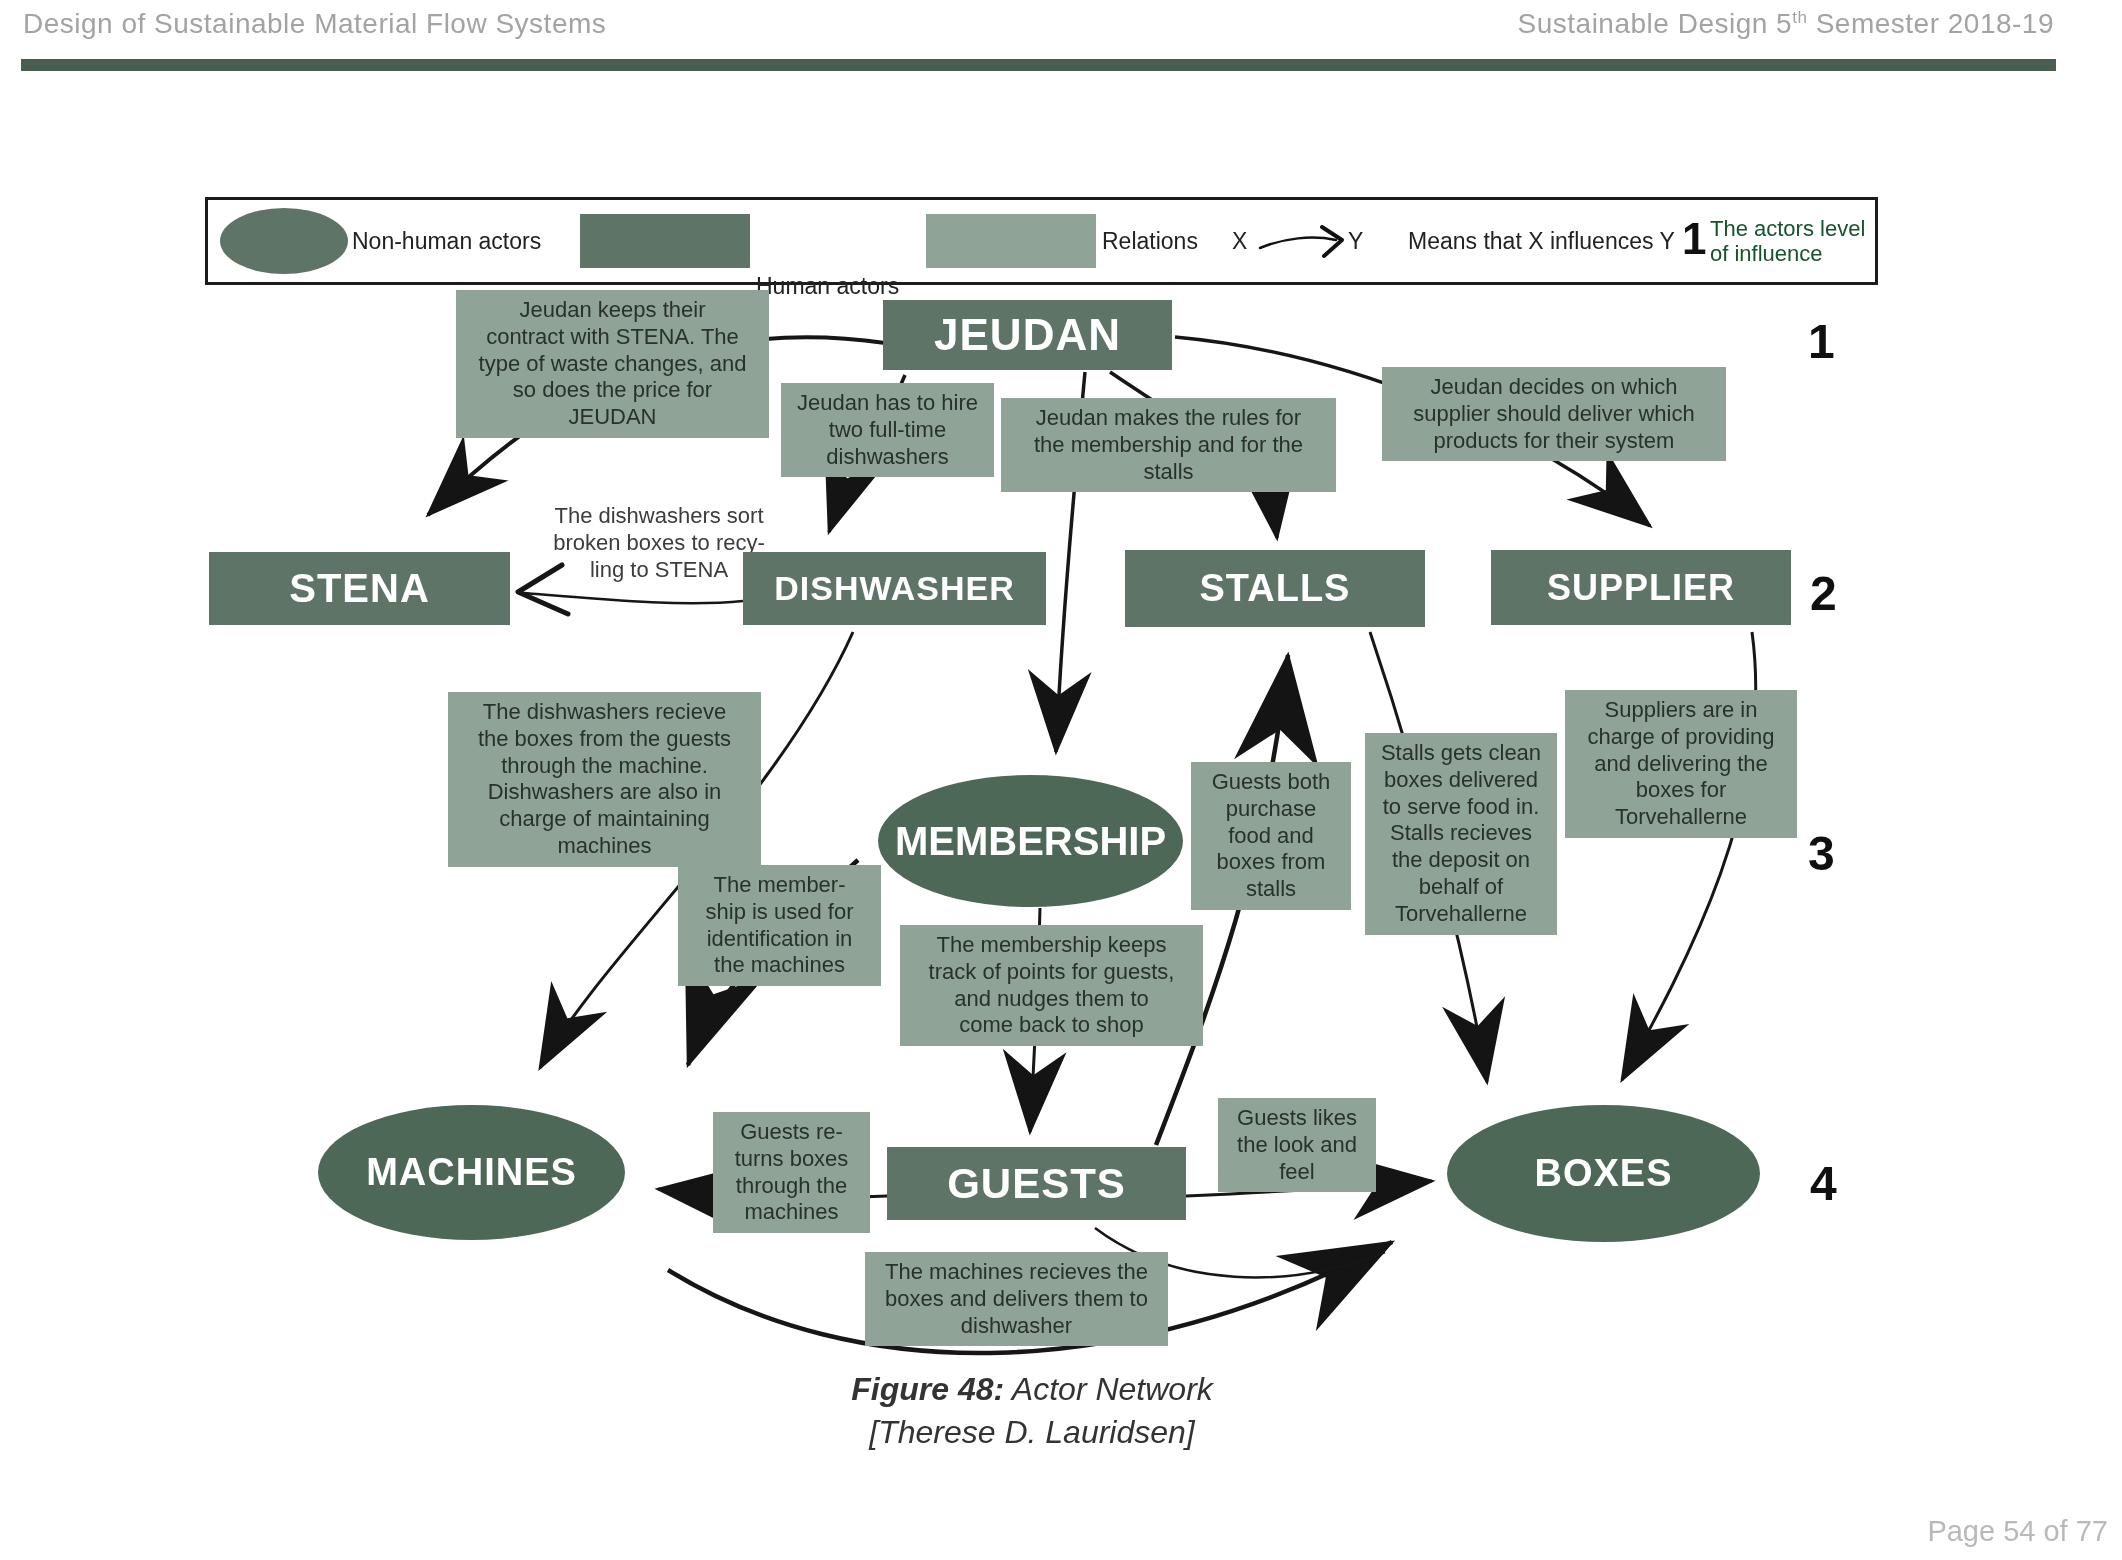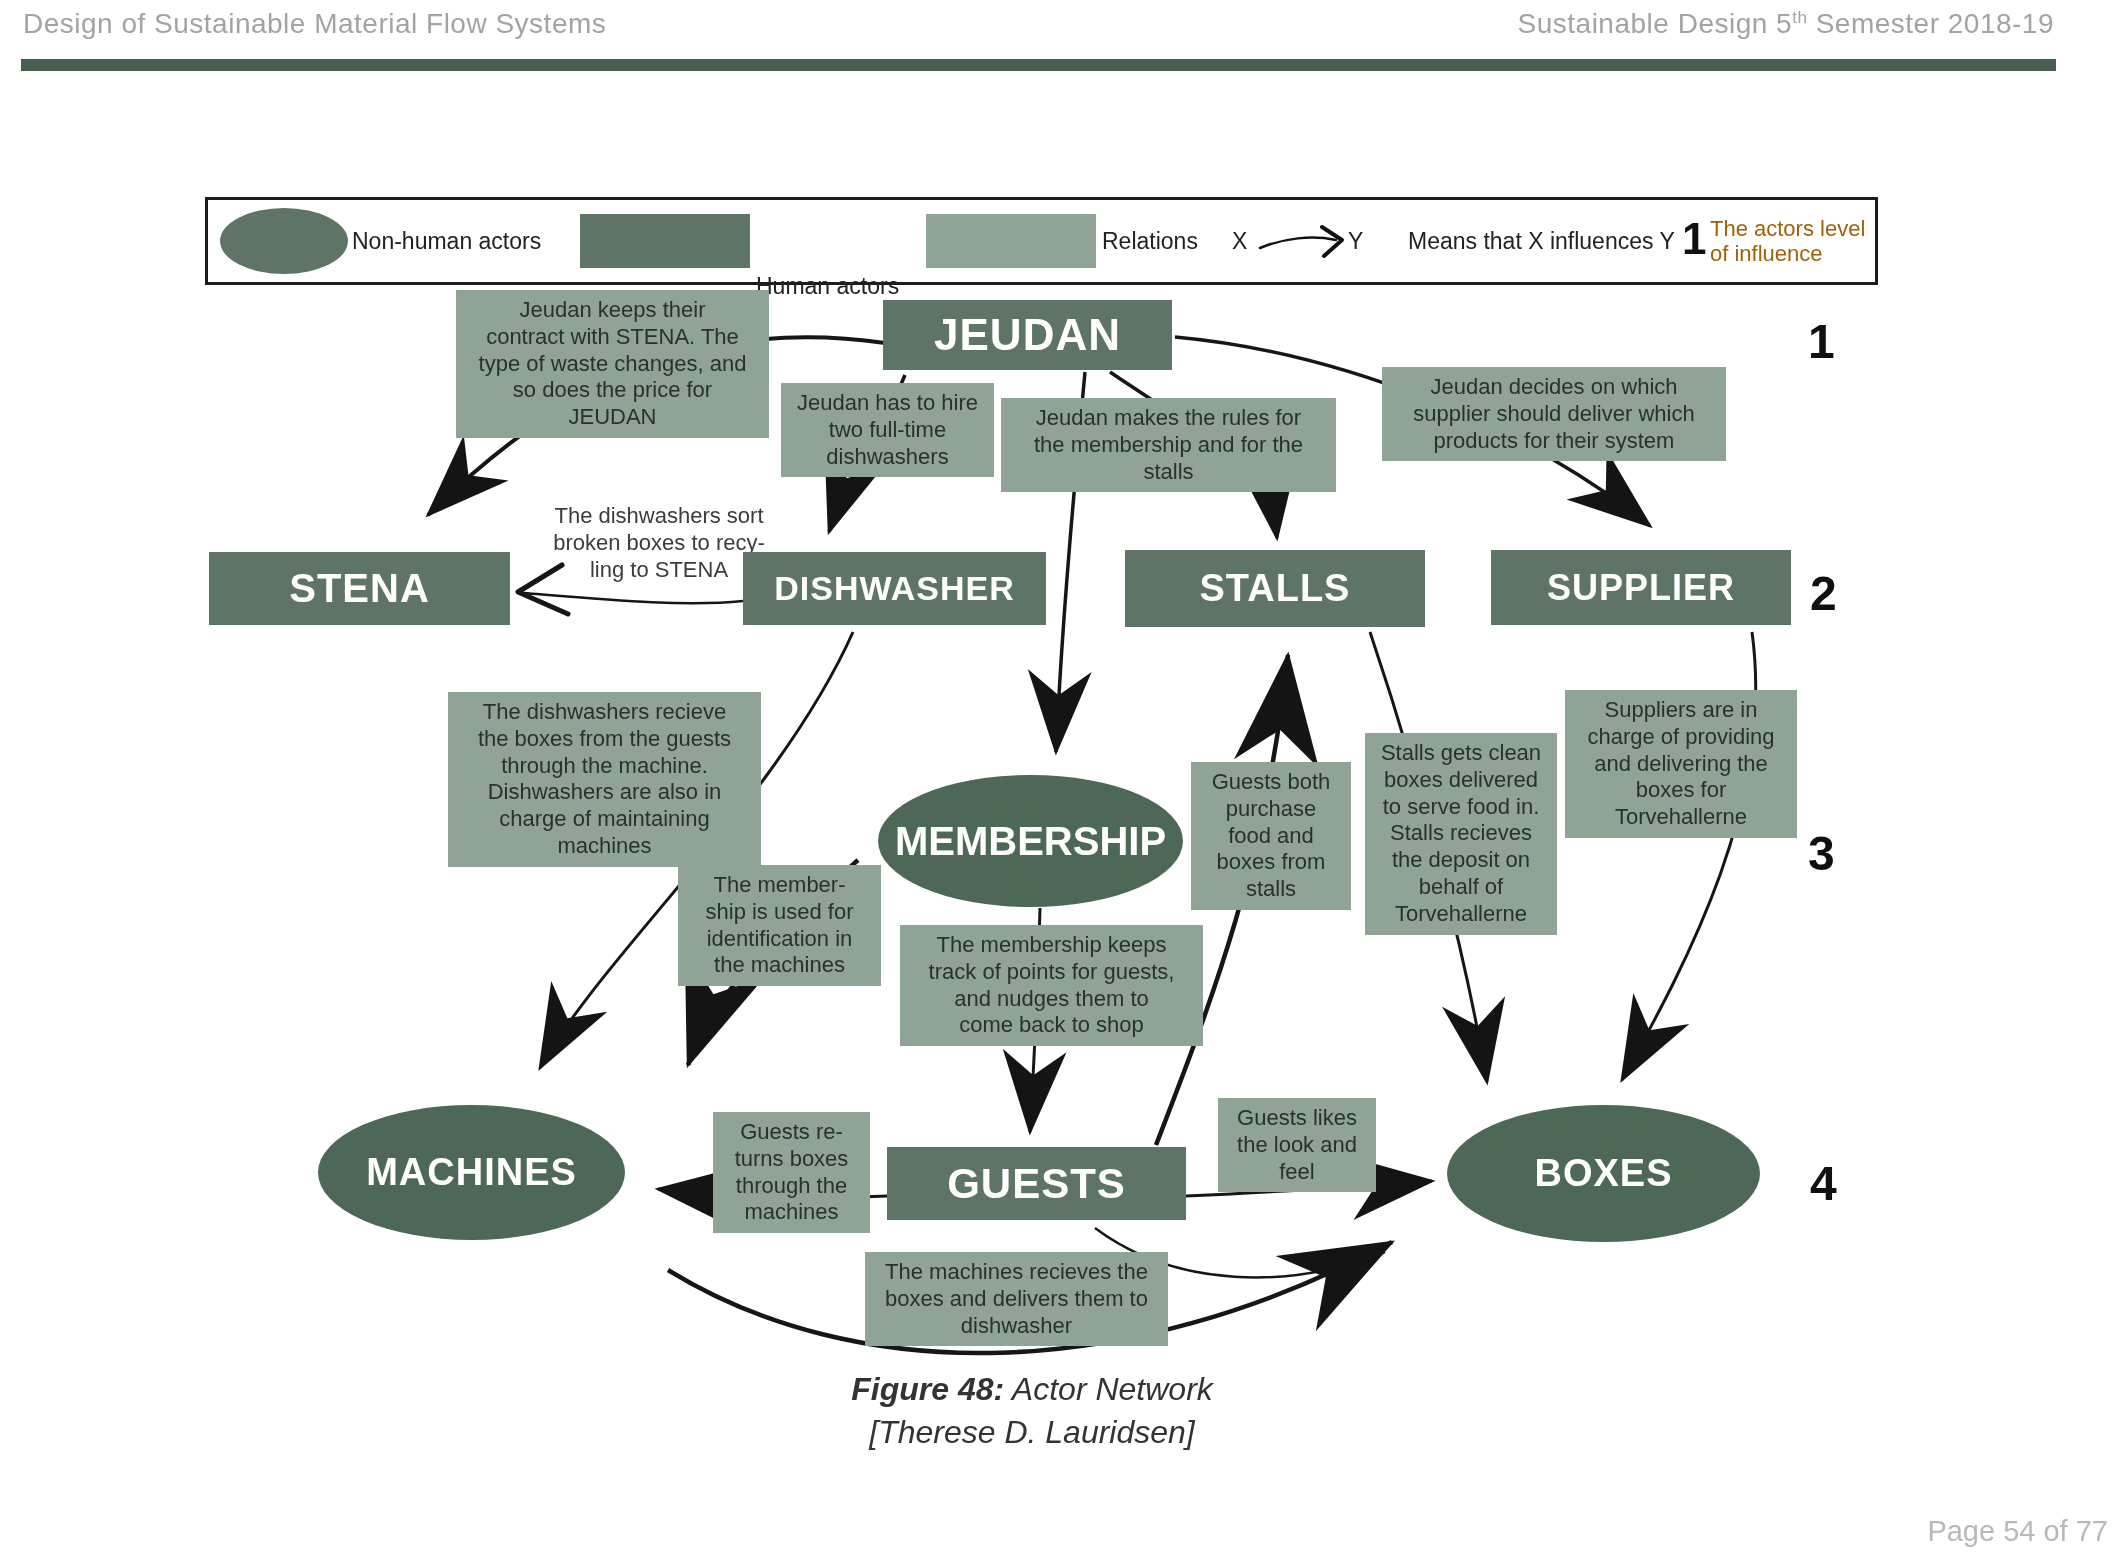--- a/index.html
+++ b/index.html
@@ -21,21 +21,21 @@
   .hdr-left{left:23px;}
   .hdr-right{right:68px;margin-left:24px;}
   .hdr-right sup{font-size:17px;}
   .hdr-bar{position:absolute;left:21px;right:66px;top:59px;height:12px;background:var(--bar);}
   
   .legend{position:absolute;left:205px;top:197px;width:1667px;height:82px;border:3px solid #1c1c1c;background:#fff;}
   .lg-ellipse{position:absolute;left:12px;top:8px;width:128px;height:66px;border-radius:50%;background:var(--node_rect);}
   .lg-rect{position:absolute;top:14px;width:170px;height:54px;}
   .lg-text{position:absolute;display:flex;align-items:center;height:82px;font-size:23px;color:#222;}
   .lg-levels-num{position:absolute;left:1474px;top:14px;font-size:44px;font-weight:700;color:#111;}
-  .lg-levels-text{position:absolute;left:1502px;top:16px;font-size:22px;line-height:1.15;color:#a16207;white-space:pre-line;}
+  .lg-levels-text{position:absolute;left:1502px;top:16px;font-size:22px;line-height:1.15;color:#14532d;white-space:pre-line;}
   
   .arrows{position:absolute;left:0;top:0;z-index:1;}
   .note{
     position:absolute;z-index:2;background:var(--note_bg);color:var(--note_text);
     font-size:22px;line-height:1.22;text-align:center;padding:7px 4px;white-space:pre-line;
   }
   .note.plain{background:transparent;color:#3c3c3c;}
   .node{
     position:absolute;z-index:3;display:flex;align-items:center;justify-content:center;
     color:#ffffff;font-weight:700;white-space:nowrap;letter-spacing:1px;

